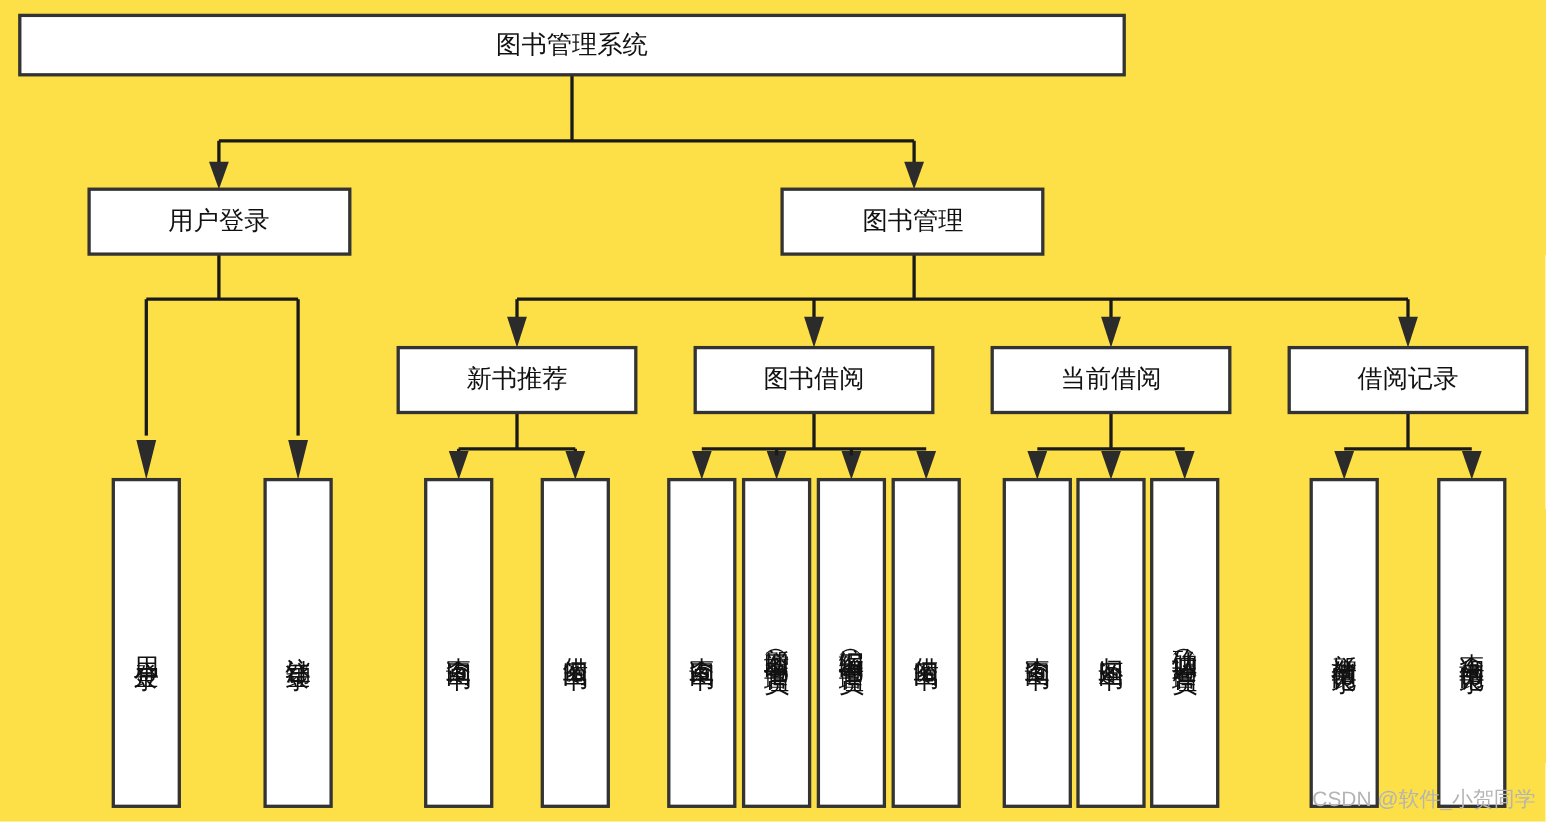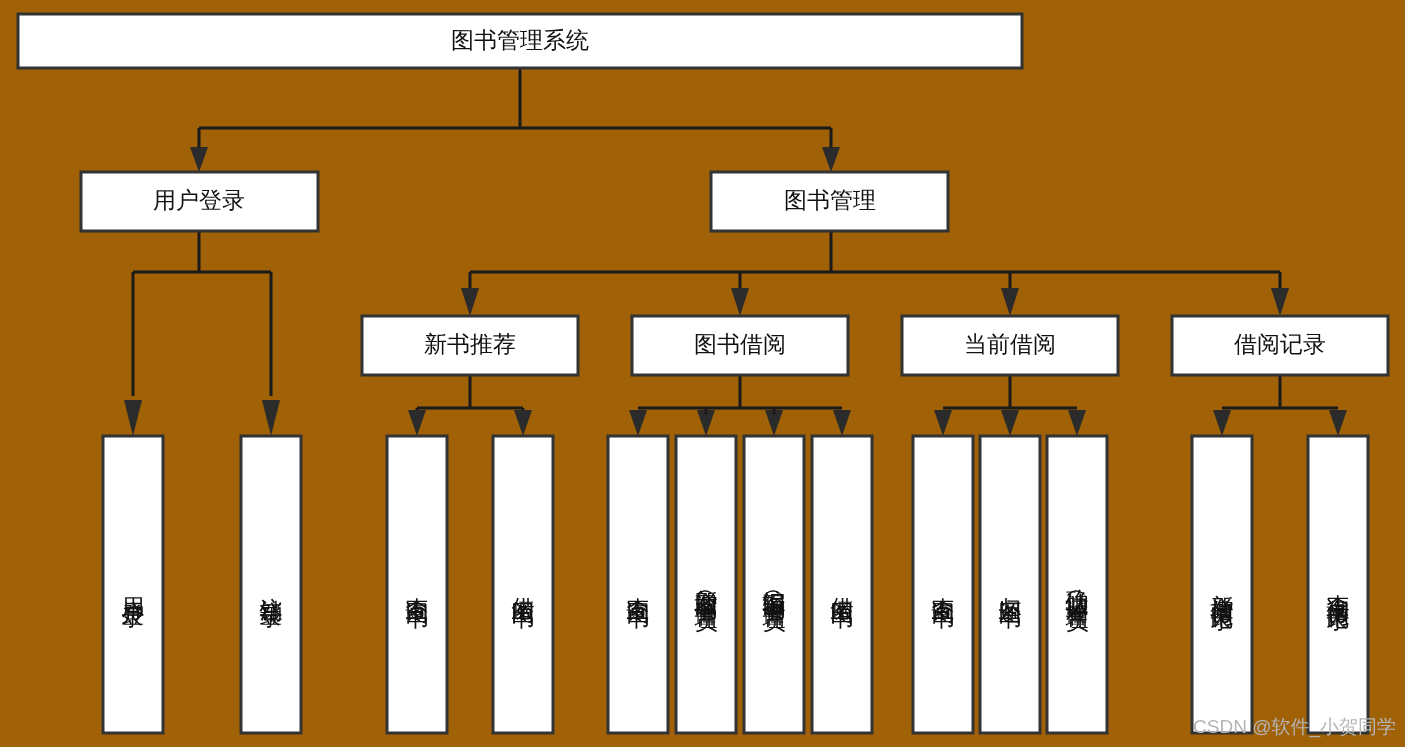--- a/index.html
+++ b/index.html
@@ -8,21 +8,21 @@
     padding: 0;
     background: #ffffff;
   }
   body {
     font-family: "Liberation Sans", "DejaVu Sans", sans-serif;
   }
   #diagram-root {
     position: relative;
     width: 1405px;
     height: 747px;
-    background: #a16207;
+    background: #fde047;
     overflow: hidden;
   }
   svg.diagram-canvas {
     position: absolute;
     left: 0;
     top: 0;
     width: 1405px;
     height: 747px;
     display: block;
   }

